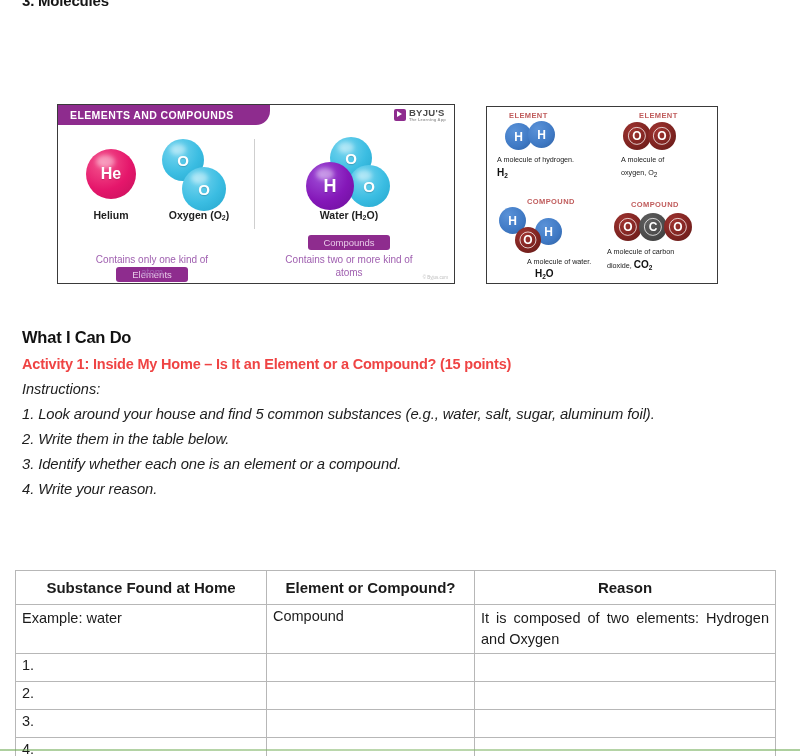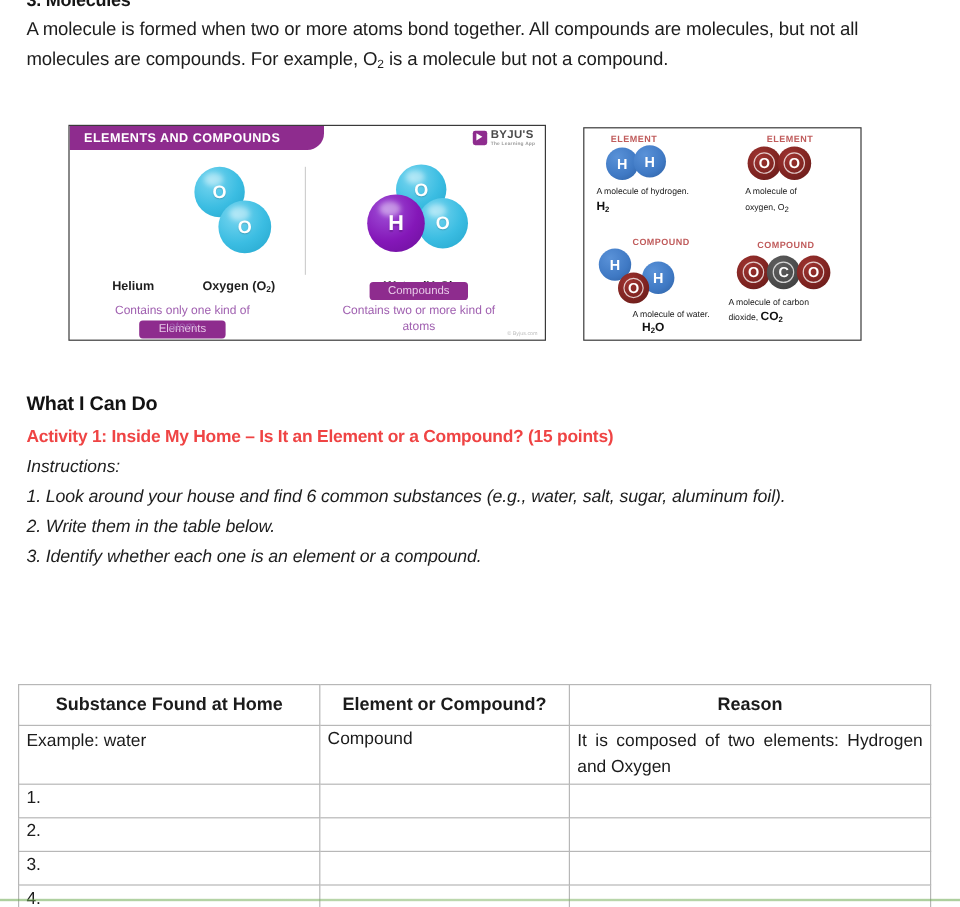--- a/index.html
+++ b/index.html
@@ -158,21 +158,20 @@
   .w-o2 { left: 290px; top: 60px; width: 42px; height: 42px;
           background: radial-gradient(circle at 34% 28%, #79d6f0 0%, #3bbde2 55%, #23a5cc 100%);
           font-size: 15px; }
 
   .fig-a-caption {
     position: absolute;
     font-size: 10.5px;
     font-weight: bold;
     color: #1e1e1e;
     text-align: center;
-    margin-top: 24px;
   }
   .cap-he { left: 14px; top: 104px; width: 78px; }
   .cap-ox { left: 92px; top: 104px; width: 98px; }
   .cap-wa { left: 228px; top: 104px; width: 126px; }
   .fig-a-caption sub { font-size: 7px; vertical-align: -0.2em; }
 
   .pill {
     position: absolute;
     height: 15px;
     background: #8e2c8e;
@@ -343,36 +342,36 @@
     opacity: 0.55;
   }
 </style>
 </head>
 <body>
 
 <div class="page">
 
   <div class="heading-3">3. Molecules</div>
 
-  <div class="body-para"><span>A molecule is formed when two or more atoms bond together. All compounds are molecules, but not all molecules are compounds. For example, O</span><sub>2</sub><span> is a molecule but not a compound.</span></div>
 
   <div class="fig-a">
     <div class="fig-a-banner">
       <span>ELEMENTS AND COMPOUNDS</span>
     </div>
     <div class="byjus-logo">
       <div class="byjus-mark"></div>
       <div class="byjus-text">
         <span>BYJU'S</span>
         <span class="byjus-sub">The Learning App</span>
       </div>
     </div>
 
     <div class="fig-divider"></div>
 
+    <div class="atom he-atom">He</div>
     <div class="atom o1">O</div>
     <div class="atom o2">O</div>
 
     <div class="atom w-o">O</div>
     <div class="atom w-o2">O</div>
     <div class="atom w-h">H</div>
 
     <div class="fig-a-caption cap-he">Helium</div>
     <div class="fig-a-caption cap-ox"><span>Oxygen (O</span><sub>2</sub><span>)</span></div>
     <div class="fig-a-caption cap-wa"><span>Water (H</span><sub>2</sub><span>O)</span></div>
@@ -421,23 +420,24 @@
       <div class="b-cap" style="left:4px; top:50px; width:112px;">A molecule of carbon</div>
       <div class="b-cap" style="left:4px; top:63px; width:112px;"><span>dioxide,</span> <span class="b-formula" style="position:relative; left:0; top:0;"><span>CO</span><sub>2</sub></span></div>
     </div>
 
   </div>
 
   <div class="sec-title">What I Can Do</div>
   <div class="activity-line">Activity 1: Inside My Home – Is It an Element or a Compound? (15 points)</div>
   <div class="instructions-label">Instructions:</div>
   <div class="instr-list">
-    <div>1. Look around your house and find 6 common substances (e.g., water, salt, sugar, aluminum foil).</div>
+    <div>1. Look around your house and find 5 common substances (e.g., water, salt, sugar, aluminum foil).</div>
     <div>2. Write them in the table below.</div>
     <div>3. Identify whether each one is an element or a compound.</div>
+    <div>4. Write your reason.</div>
   </div>
 
   <table class="tbl">
     <colgroup>
       <col class="col1">
         <col class="col2">
         <col class="col3">
     </colgroup>
     <thead>
       <tr>

